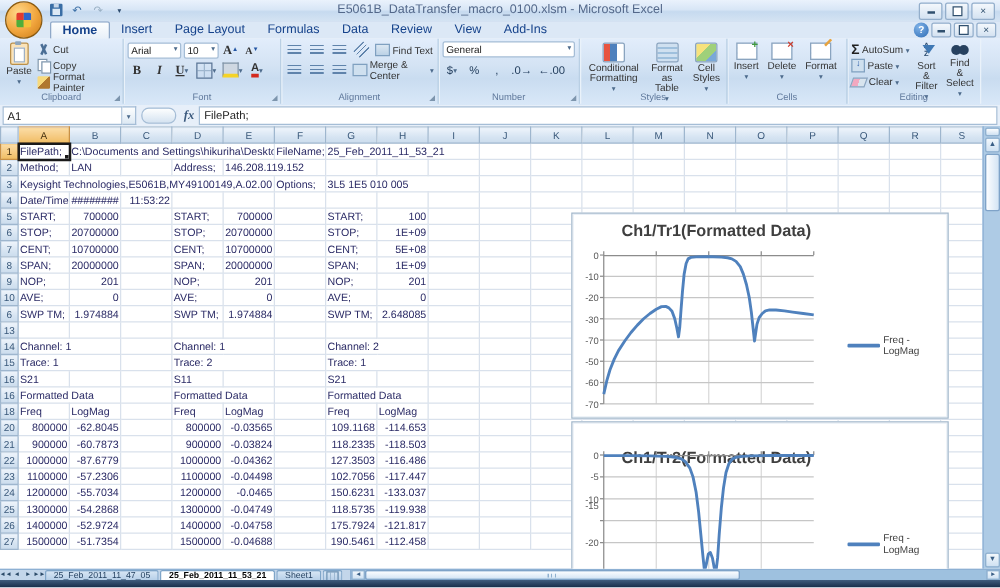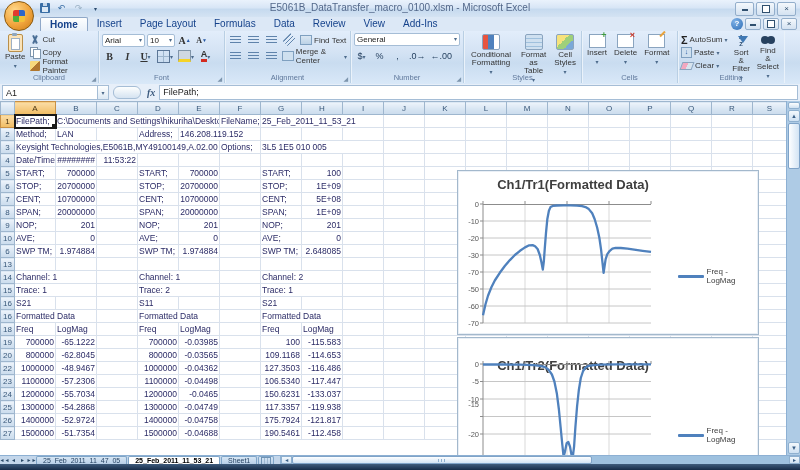--- a/index.html
+++ b/index.html
@@ -822,42 +822,20 @@
             <td></td>
             <td></td>
             <td></td>
             <td></td>
             <td></td>
             <td></td>
             <td></td>
             <td></td>
           </tr>
           <tr>
-            <th>19</th>
-            <td colspan="1" class="r">700000</td>
-            <td colspan="1" class="r">-65.1222</td>
-            <td></td>
-            <td colspan="1" class="r">700000</td>
-            <td colspan="1" class="r">-0.03985</td>
-            <td></td>
-            <td colspan="1" class="r">100</td>
-            <td colspan="1" class="r">-115.583</td>
-            <td></td>
-            <td></td>
-            <td></td>
-            <td></td>
-            <td></td>
-            <td></td>
-            <td></td>
-            <td></td>
-            <td></td>
-            <td></td>
-            <td></td>
-          </tr>
-          <tr>
             <th>20</th>
             <td colspan="1" class="r">800000</td>
             <td colspan="1" class="r">-62.8045</td>
             <td></td>
             <td colspan="1" class="r">800000</td>
             <td colspan="1" class="r">-0.03565</td>
             <td></td>
             <td colspan="1" class="r">109.1168</td>
             <td colspan="1" class="r">-114.653</td>
             <td></td>
@@ -866,23 +844,45 @@
             <td></td>
             <td></td>
             <td></td>
             <td></td>
             <td></td>
             <td></td>
             <td></td>
             <td></td>
           </tr>
           <tr>
+            <th>21</th>
+            <td colspan="1" class="r">900000</td>
+            <td colspan="1" class="r">-60.7873</td>
+            <td></td>
+            <td colspan="1" class="r">900000</td>
+            <td colspan="1" class="r">-0.03824</td>
+            <td></td>
+            <td colspan="1" class="r">118.2335</td>
+            <td colspan="1" class="r">-118.503</td>
+            <td></td>
+            <td></td>
+            <td></td>
+            <td></td>
+            <td></td>
+            <td></td>
+            <td></td>
+            <td></td>
+            <td></td>
+            <td></td>
+            <td></td>
+          </tr>
+          <tr>
             <th>22</th>
             <td colspan="1" class="r">1000000</td>
-            <td colspan="1" class="r">-48.9467</td>
+            <td colspan="1" class="r">-87.6779</td>
             <td></td>
             <td colspan="1" class="r">1000000</td>
             <td colspan="1" class="r">-0.04362</td>
             <td></td>
             <td colspan="1" class="r">127.3503</td>
             <td colspan="1" class="r">-116.486</td>
             <td></td>
             <td></td>
             <td></td>
             <td></td>
@@ -895,21 +895,21 @@
             <td></td>
           </tr>
           <tr>
             <th>23</th>
             <td colspan="1" class="r">1100000</td>
             <td colspan="1" class="r">-57.2306</td>
             <td></td>
             <td colspan="1" class="r">1100000</td>
             <td colspan="1" class="r">-0.04498</td>
             <td></td>
-            <td colspan="1" class="r">106.5340</td>
+            <td colspan="1" class="r">102.7056</td>
             <td colspan="1" class="r">-117.447</td>
             <td></td>
             <td></td>
             <td></td>
             <td></td>
             <td></td>
             <td></td>
             <td></td>
             <td></td>
             <td></td>
@@ -939,21 +939,21 @@
             <td></td>
           </tr>
           <tr>
             <th>25</th>
             <td colspan="1" class="r">1300000</td>
             <td colspan="1" class="r">-54.2868</td>
             <td></td>
             <td colspan="1" class="r">1300000</td>
             <td colspan="1" class="r">-0.04749</td>
             <td></td>
-            <td colspan="1" class="r">117.3357</td>
+            <td colspan="1" class="r">118.5735</td>
             <td colspan="1" class="r">-119.938</td>
             <td></td>
             <td></td>
             <td></td>
             <td></td>
             <td></td>
             <td></td>
             <td></td>
             <td></td>
             <td></td>

